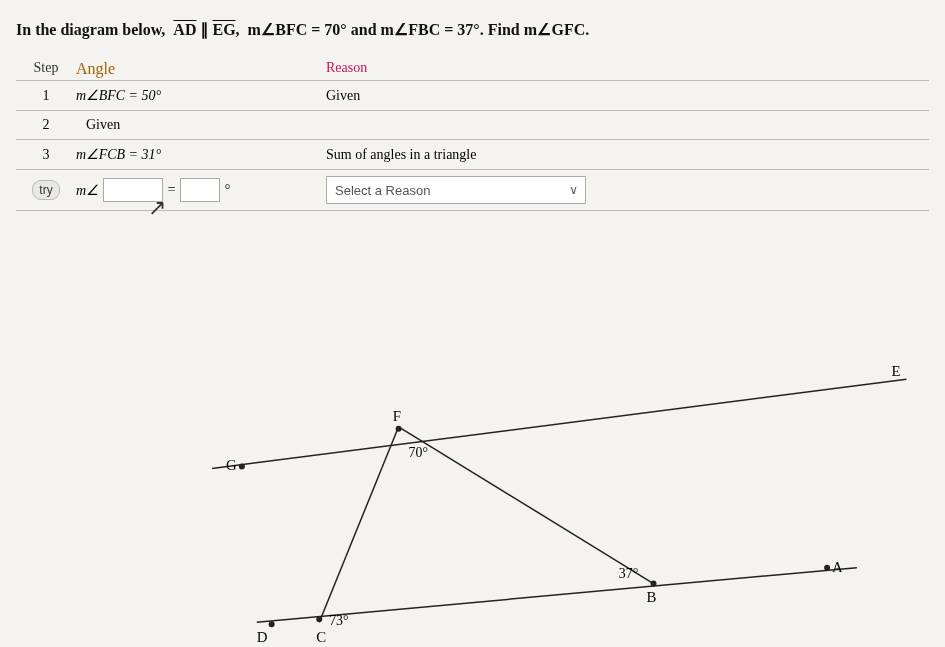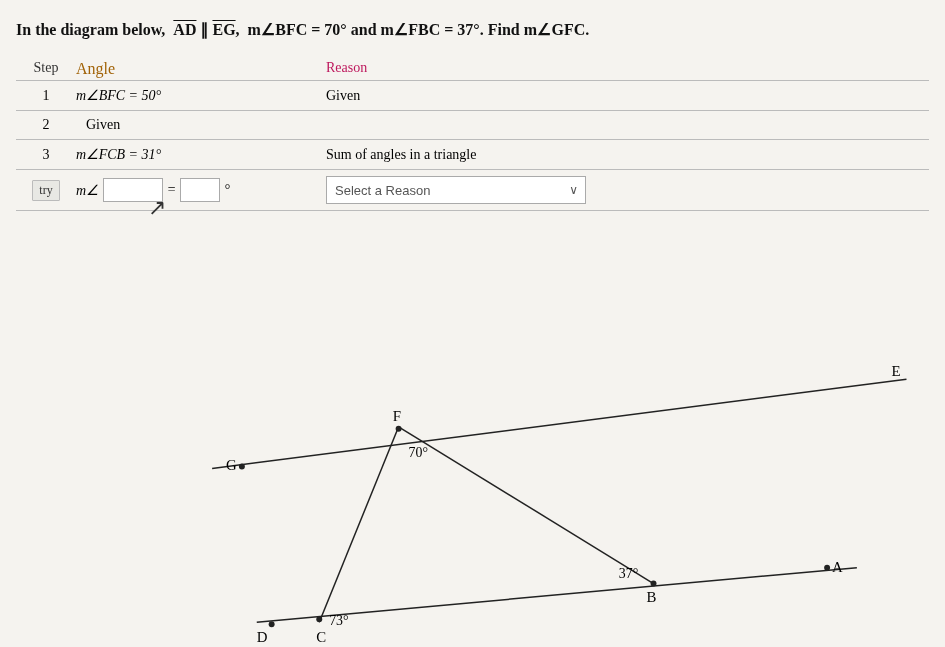--- a/index.html
+++ b/index.html
@@ -28,26 +28,25 @@
       line-height: 1.5;
     }
 
     .overline {
       text-decoration: overline;
     }
 
     .try-btn {
       background: #e8e8e4;
       border: 1px solid #bbb;
-      border-radius: 1px;
+      border-radius: 9px;
       padding: 2px 6px;
       font-size: 12px;
       cursor: pointer;
       color: #333;
-      font-family: Liberation Serif, serif;
     }
 
     .angle-label {
       font-style: italic;
       font-size: 14px;
     }
 
     .input-box {
       border: 1px solid #aaa;
       background: white;

